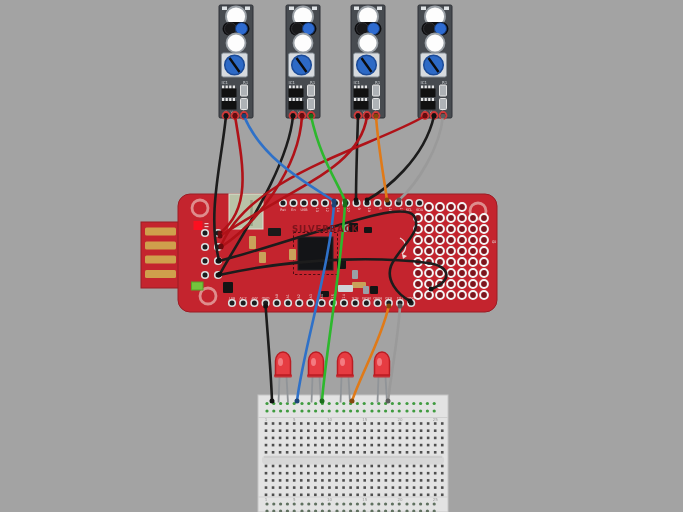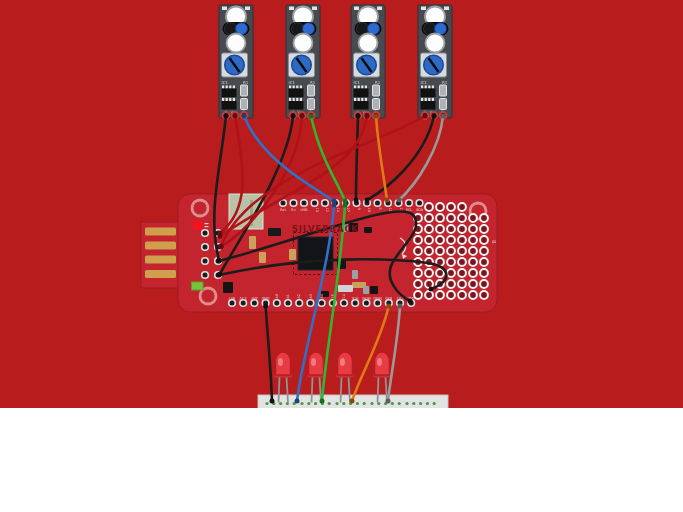--- a/index.html
+++ b/index.html
@@ -1,16 +1,16 @@
 <!DOCTYPE html>
 <html><head>
 <meta charset="utf-8">
 <style>
   html,body{margin:0;padding:0;background:#fff;}
-  .stage{position:relative;width:683px;height:408px;background:#b91c1c;overflow:hidden;}
+  .stage{position:relative;width:683px;height:512px;background:#a3a3a3;overflow:hidden;}
   svg{position:absolute;left:0;top:0;font-family:"DejaVu Sans",sans-serif;}
   text{font-family:"DejaVu Sans",sans-serif;}
 </style>
 </head>
 <body>
 
 <div class="stage">
   <svg id="scene" width="683" height="512" viewBox="0 0 683 512">
     <g id="layer-breadboard">
         <rect x="258" y="395" width="190" height="117" fill="#e3e3e3" stroke="#c6c6c6" stroke-width="1"></rect>

